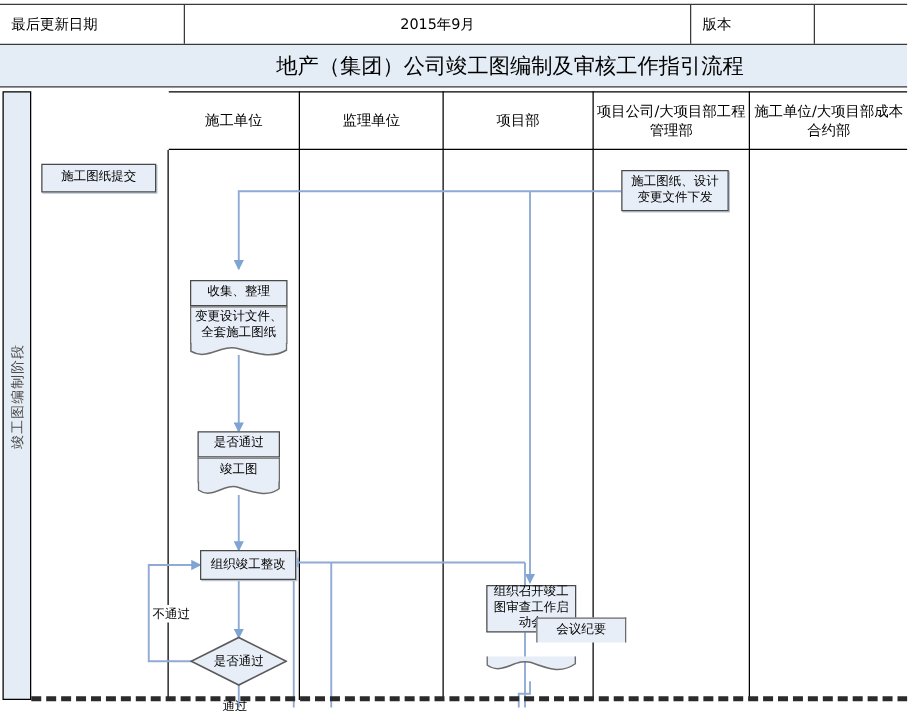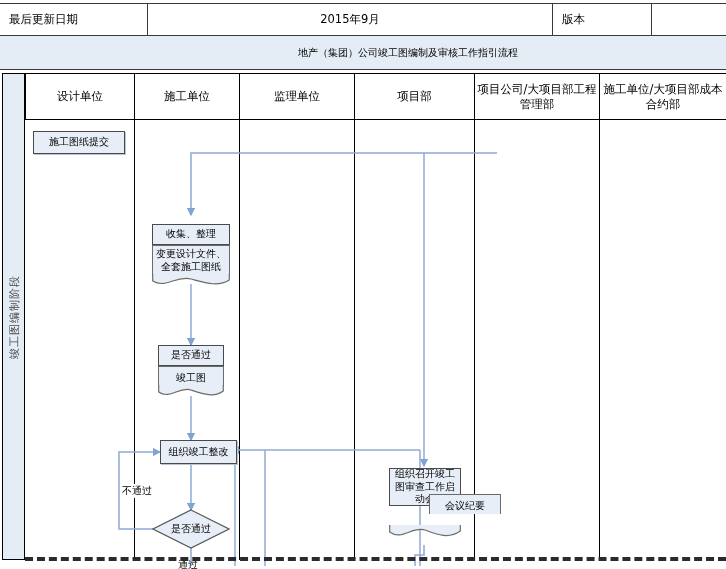--- a/index.html
+++ b/index.html
@@ -53,21 +53,21 @@
     left: 0;
     top: 36px;
     width: 726px;
     height: 34px;
     box-sizing: border-box;
     background: #e4ecf5;
     border-bottom: 1.5px solid #3a3a3a;
     display: flex;
     align-items: center;
     justify-content: center;
-    font-size: 10px;
+    font-size: 17px;
   }
   .title-band .t-inner { padding-left: 90px; }
 
   
   .lane-head {
     position: absolute;
     top: 73px;
     height: 47px;
     box-sizing: border-box;
     border-right: 1.2px solid #000;
@@ -158,21 +158,21 @@
   .doc-wrap { position: absolute; }
   .doc-body {
     position: absolute;
     left: 0; top: 0;
     width: 100%;
     box-sizing: border-box;
     background: #e8eef7;
     border: 1.3px solid #6b6b6b;
     border-bottom: none;
     display: flex;
-    align-items: flex-end;
+    align-items: center;
     justify-content: center;
     text-align: center;
     font-size: 10px;
     line-height: 1.25;
     padding: 2px 2px;
   }
   .doc-wave { position: absolute; left: 0; width: 100%; }
 
   .diamond-wrap { position: absolute; }
   .diamond-label {
@@ -213,23 +213,20 @@
     </div>
     <div class="meta-cell last" style="width:74px;">
       <span></span>
     </div>
   </div>
 
   <div class="title-band">
     <span class="t-inner">地产（集团）公司竣工图编制及审核工作指引流程</span>
   </div>
 
-  <div class="lane-head" style="left:25px;  width:110px; border-left:1.2px solid #000;">
-    <span>设计单位</span>
-  </div>
   <div class="lane-head" style="left:135px; width:105px;">
     <span>施工单位</span>
   </div>
   <div class="lane-head" style="left:240px; width:115px;">
     <span>监理单位</span>
   </div>
   <div class="lane-head" style="left:355px; width:120px;">
     <span>项目部</span>
   </div>
   <div class="lane-head" style="left:475px; width:125px;">
@@ -281,20 +278,23 @@
       <path d="M 420 450 L 420 566"></path>
 
       <path d="M 424 545 L 424 555 L 415 555 L 415 566"></path>
     </g>
   </svg>
 
   <div class="node proc plain-shadow" style="left:33px; top:131px; width:92px; height:23px;">
     <span>施工图纸提交</span>
   </div>
 
+  <div class="node proc plain-shadow" style="left:497px; top:136px; width:86px; height:33px;">
+    <span>施工图纸、设计变更文件下发</span>
+  </div>
 
   <div class="doc-wrap" style="left:152px; top:224px; width:78px; height:62px;">
     <div class="node proc" style="left:0; top:0; width:78px; height:21px; position:absolute;">
       <span>收集、整理</span>
     </div>
     <div class="doc-body" style="top:21px; height:30px;">
       <span>变更设计文件、全套施工图纸</span>
     </div>
     <svg class="doc-wave" style="top:50px; height:13px;" viewBox="0 0 78 13" preserveAspectRatio="none">
       <path d="M0.7,0 L0.7,7 C 14,15 24,1 39,5 C 54,9 66,13 77.3,6 L77.3,0" fill="#e8eef7" stroke="#6b6b6b" stroke-width="1.2"></path>

